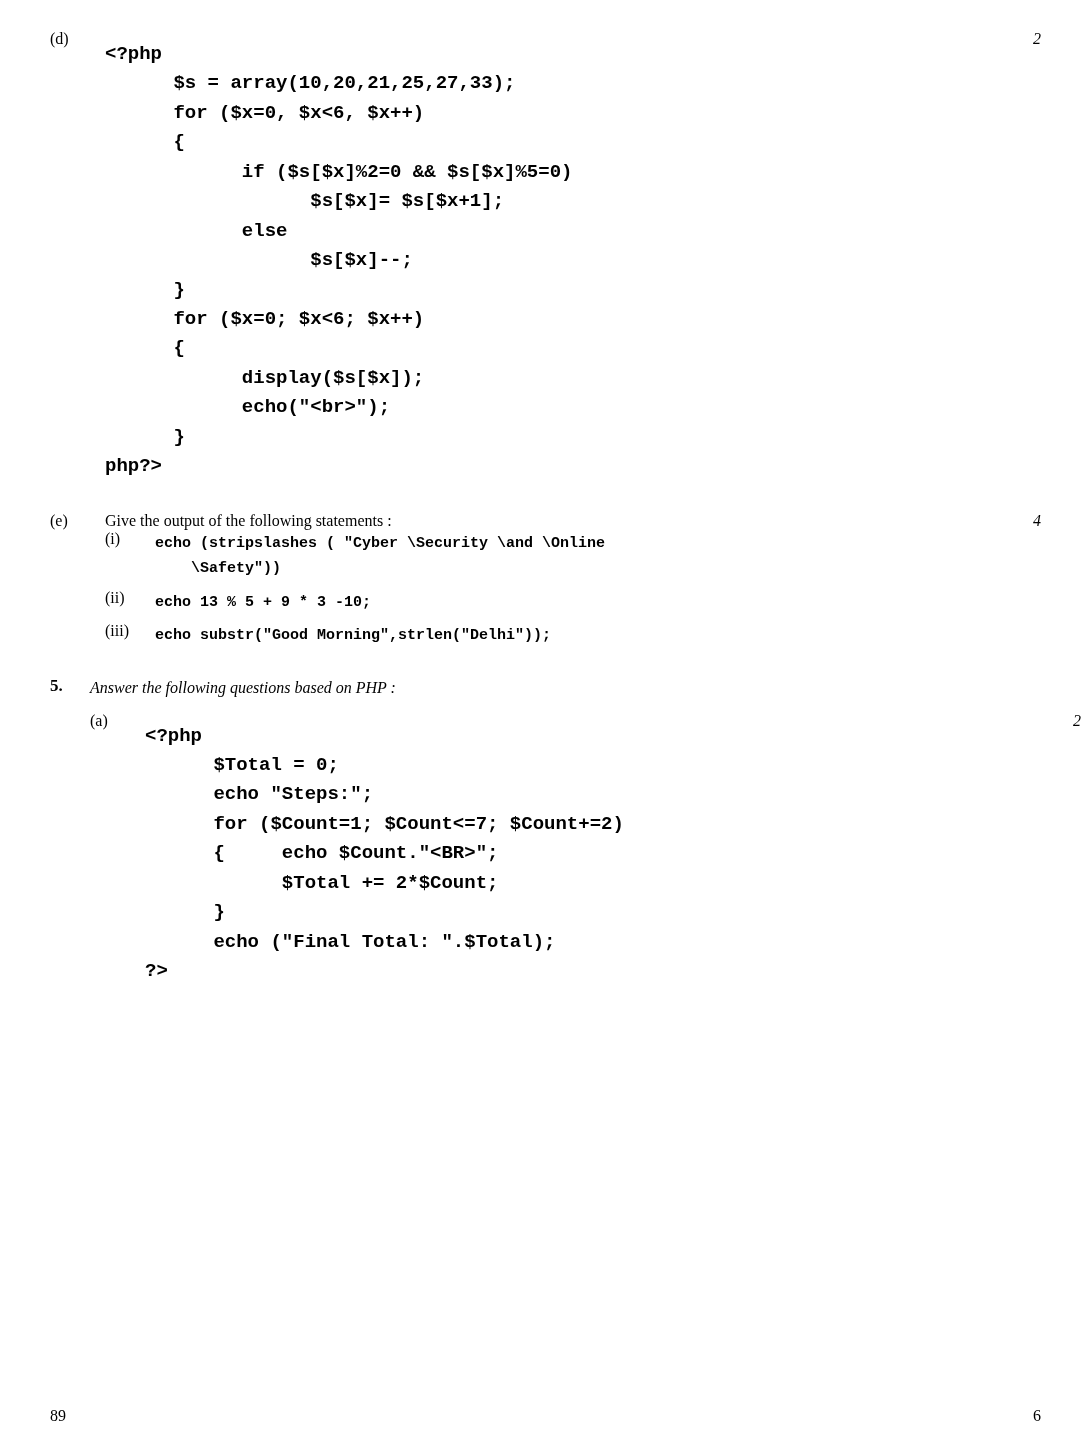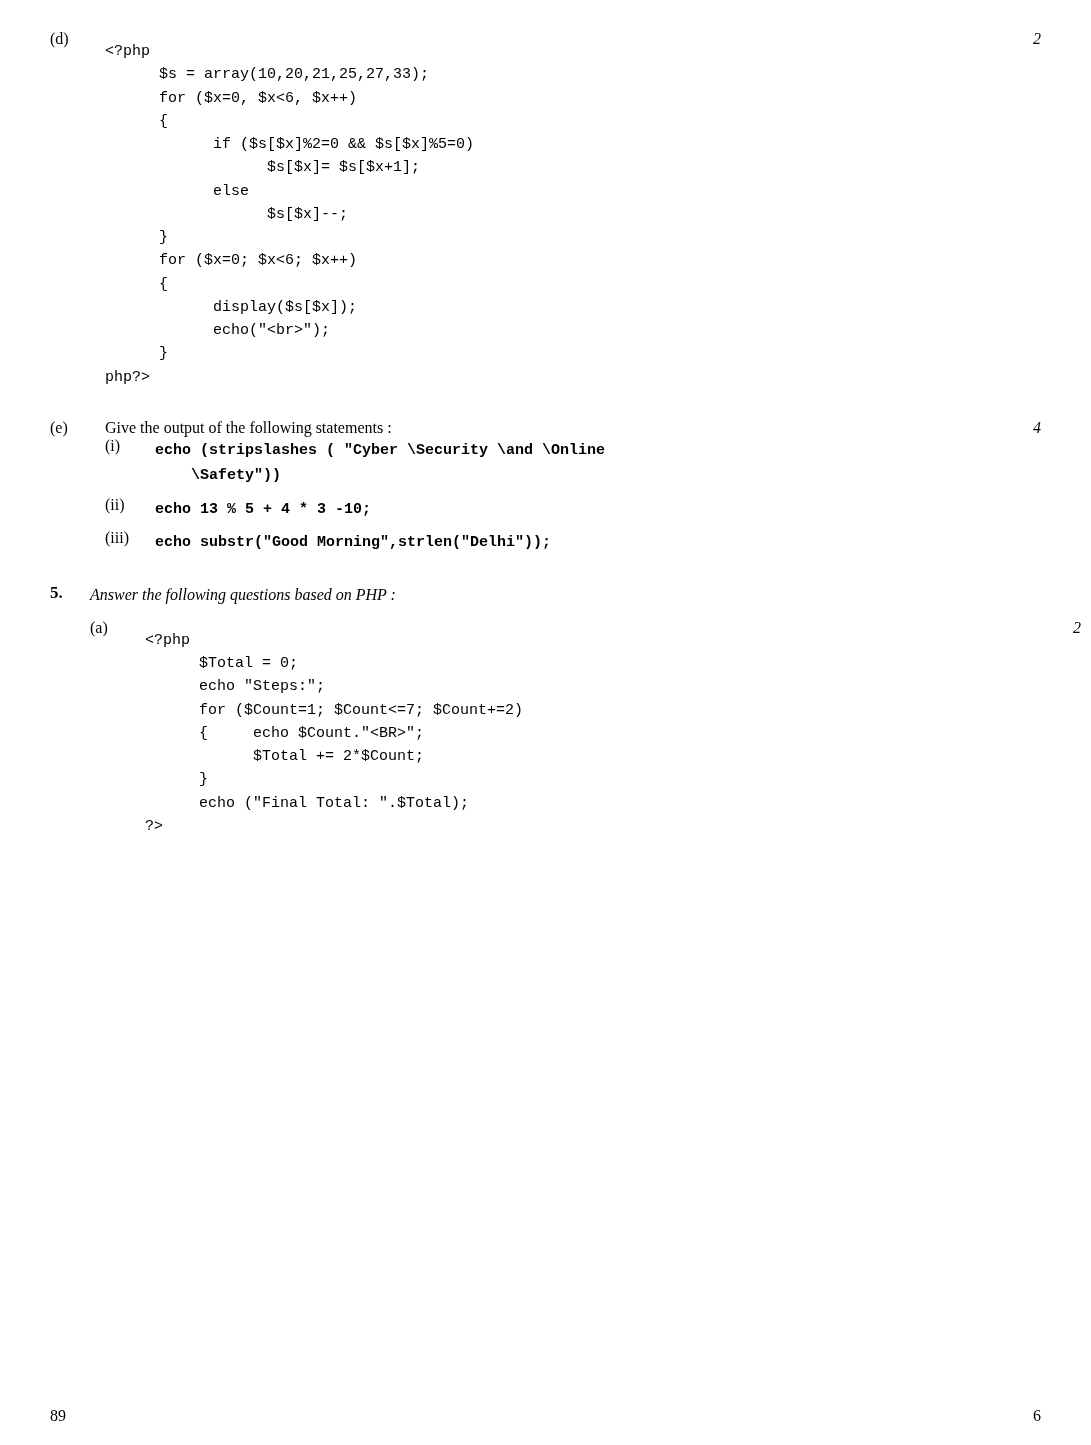--- a/index.html
+++ b/index.html
@@ -34,22 +34,22 @@
       font-size: 16px;
     }
     .q-row {
       display: flex;
       align-items: flex-start;
       width: 100%;
     }
     .code-block {
       display: block;
       font-family: "Courier New", Courier, monospace;
-      font-weight: normal;
-      font-size: 15px;
+      font-weight: bold;
+      font-size: 19px;
       margin: 10px 0 10px 0;
       line-height: 1.55;
       white-space: pre;
     }
     .sub-question {
       display: flex;
       margin-bottom: 8px;
       align-items: flex-start;
     }
     .sub-label {
@@ -138,21 +138,21 @@
           <div class="sub-label">(i)</div>
           <div class="sub-body">
             <span class="inline-code">echo (stripslashes ( "Cyber \Security \and \Online<br>&nbsp;&nbsp;&nbsp;&nbsp;\Safety"))</span>
           </div>
         </div>
 
         
         <div class="sub-question">
           <div class="sub-label">(ii)</div>
           <div class="sub-body">
-            <span class="inline-code">echo 13 % 5 + 4 * 3 -10;</span>
+            <span class="inline-code">echo 13 % 5 + 9 * 3 -10;</span>
           </div>
         </div>
 
         
         <div class="sub-question">
           <div class="sub-label">(iii)</div>
           <div class="sub-body">
             <span class="inline-code">echo substr("Good Morning",strlen("Delhi"));</span>
           </div>
         </div>

